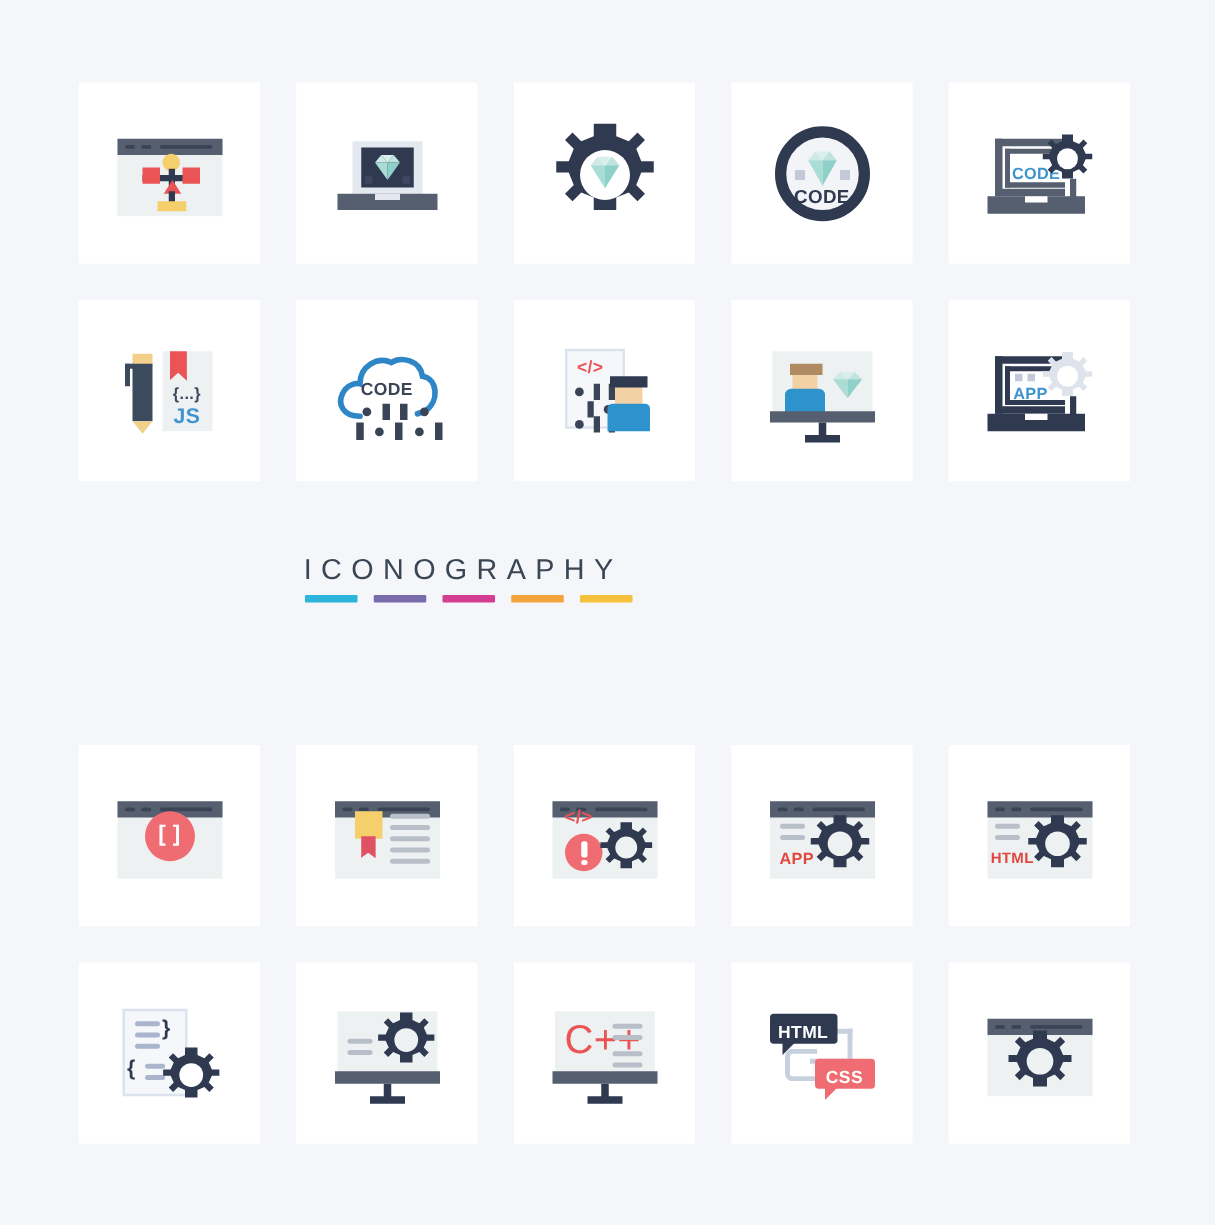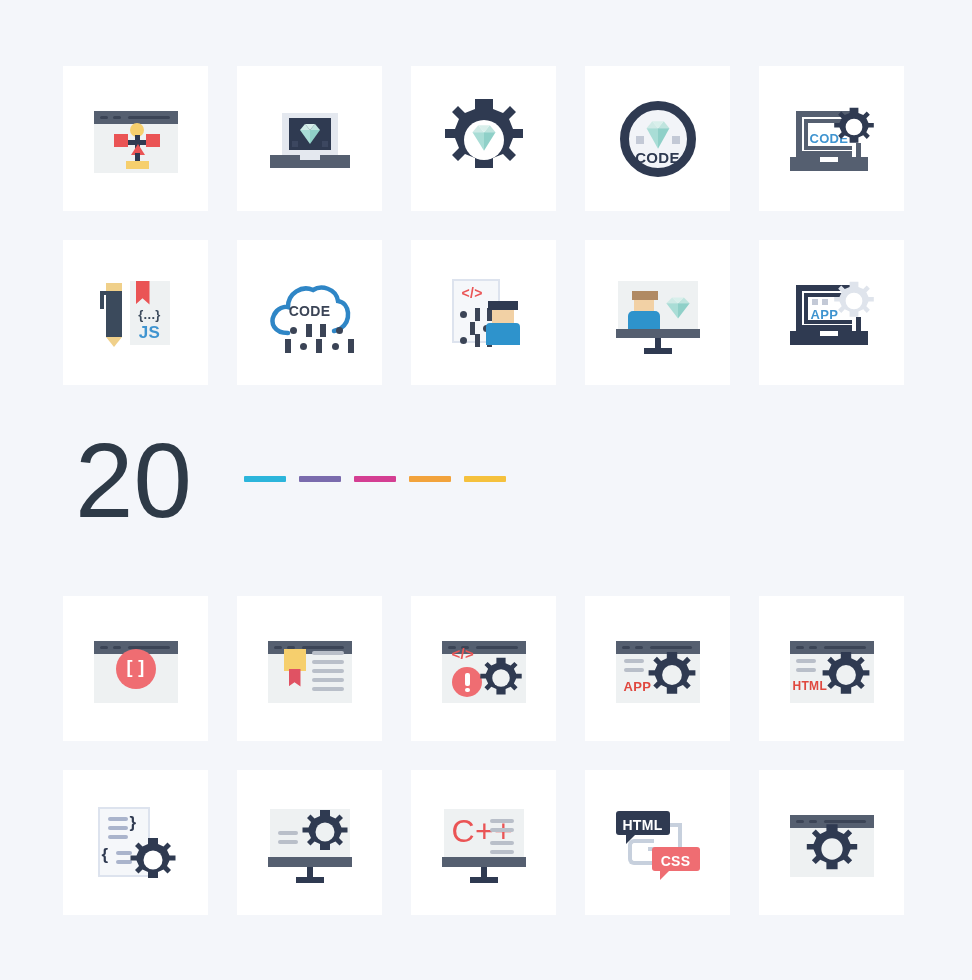--- a/index.html
+++ b/index.html
@@ -254,21 +254,21 @@
           <circle cx="50" cy="50" r="19" fill="#ffffff"></circle>
         </svg>
         <div style="position:absolute;left:74px;top:54px;width:5px;height:18px;background:#2f3a51;"></div>
         <div style="position:absolute;left:8px;top:68px;width:78px;height:14px;background:#2f3a51;"></div>
         <div style="position:absolute;left:38px;top:68px;width:18px;height:5px;background:#ffffff;"></div>
       </div>
     </div>
   </div>
 
   <div class="title-block">
-    <div class="big-num">20</div>
+    <div class="iconography">ICONOGRAPHY</div>
     <div class="bars">
       <span style="background:#2cb5db"></span>
       <span style="background:#7a6bad"></span>
       <span style="background:#d43e92"></span>
       <span style="background:#f2a33c"></span>
       <span style="background:#f5c13d"></span>
     </div>
   </div>
 
   <div class="row" style="top:596px;">

